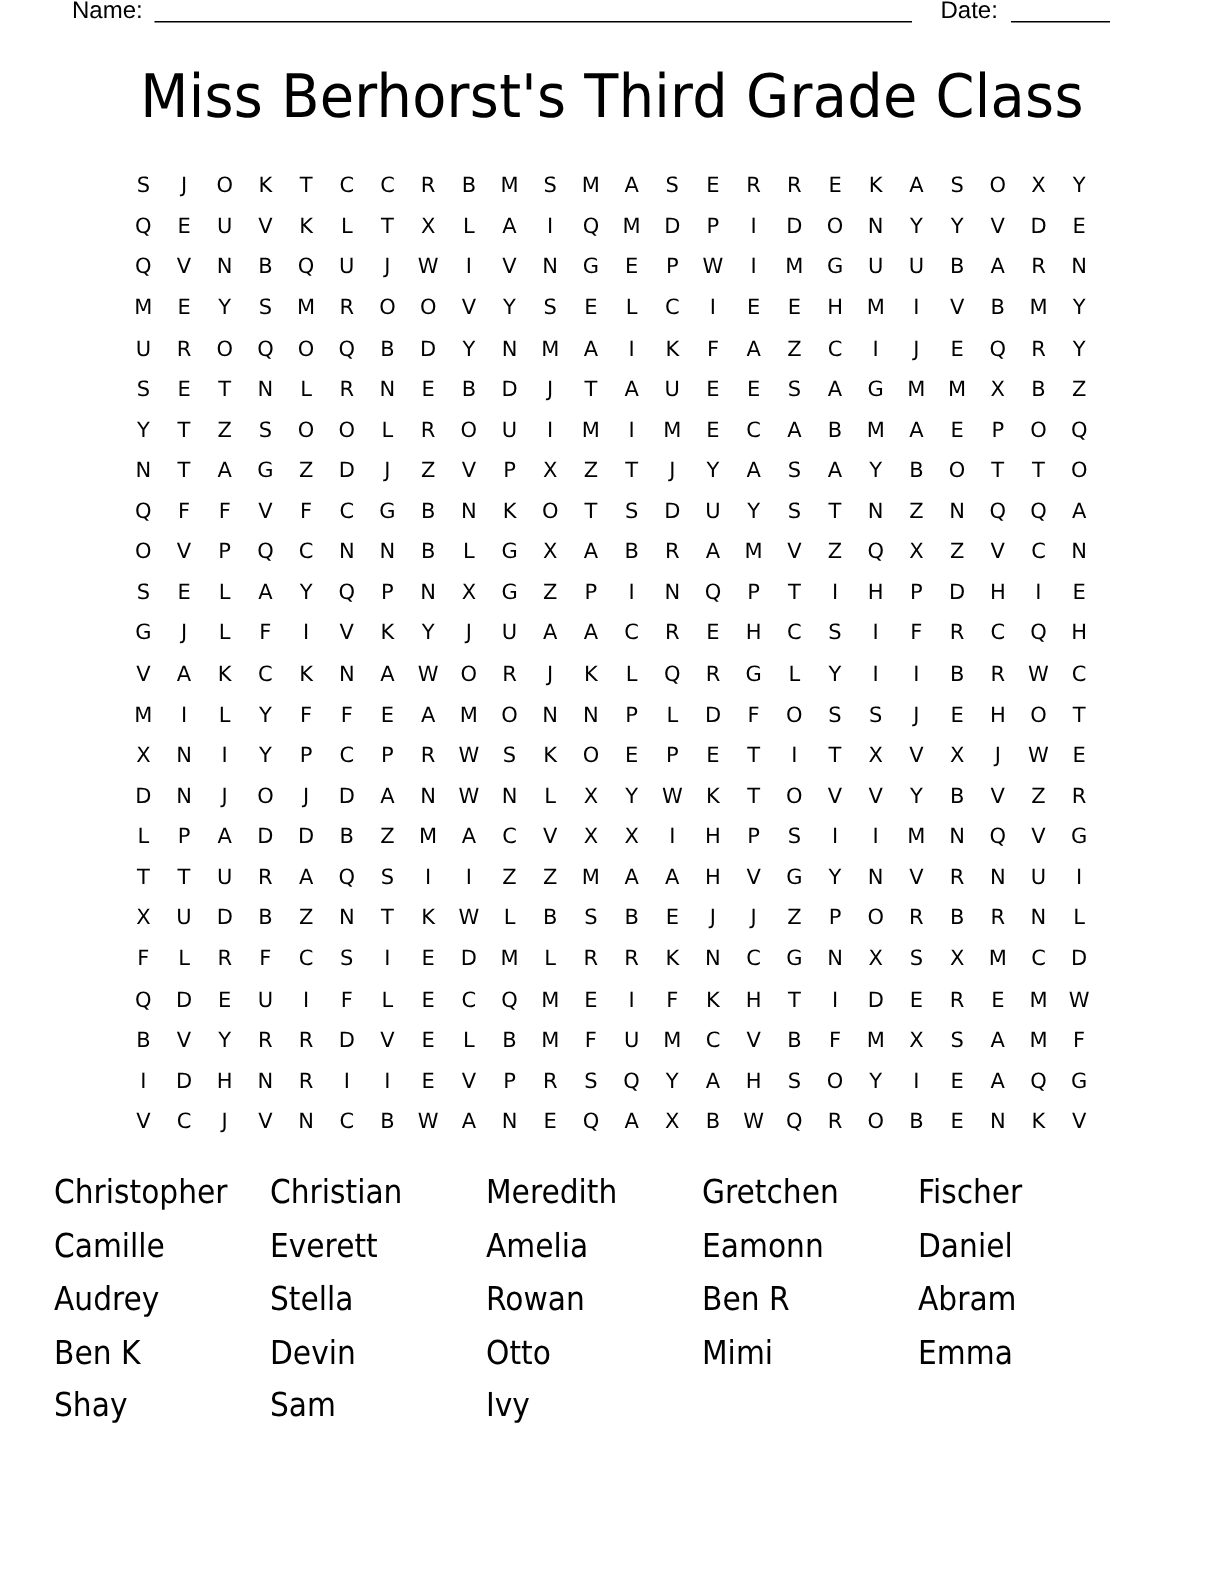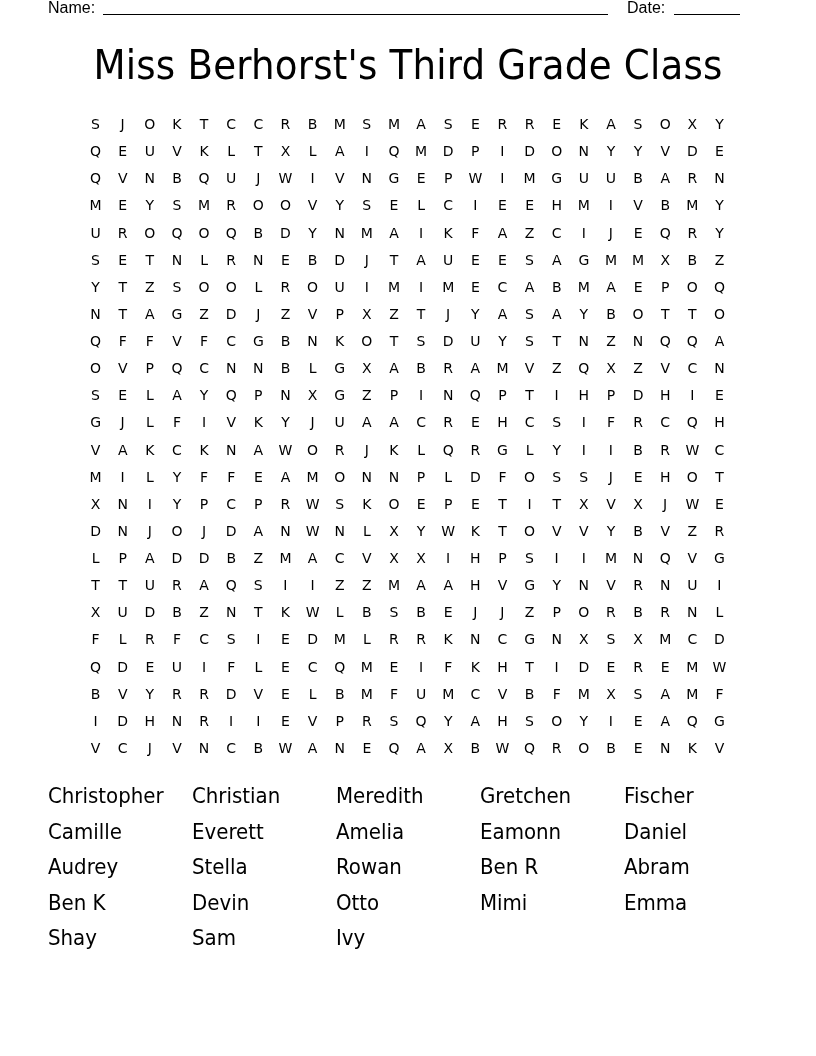--- a/index.html
+++ b/index.html
@@ -69,21 +69,21 @@
     .cell {
       text-align: center;
       font-family: "DejaVu Sans", sans-serif;
       font-size: 14px;
       line-height: 27px;
       height: 27.13px;
       cursor: pointer;
     }
     .wordlist {
       position: absolute;
-      left: 48px;
+      left: 36px;
       top: 778px;
       display: grid;
       grid-template-columns: repeat(5, 144px);
       grid-auto-rows: 35.5px;
     }
     .word {
       font-family: "DejaVu Sans", sans-serif;
       font-size: 22px;
       line-height: 35px;
       white-space: nowrap;

